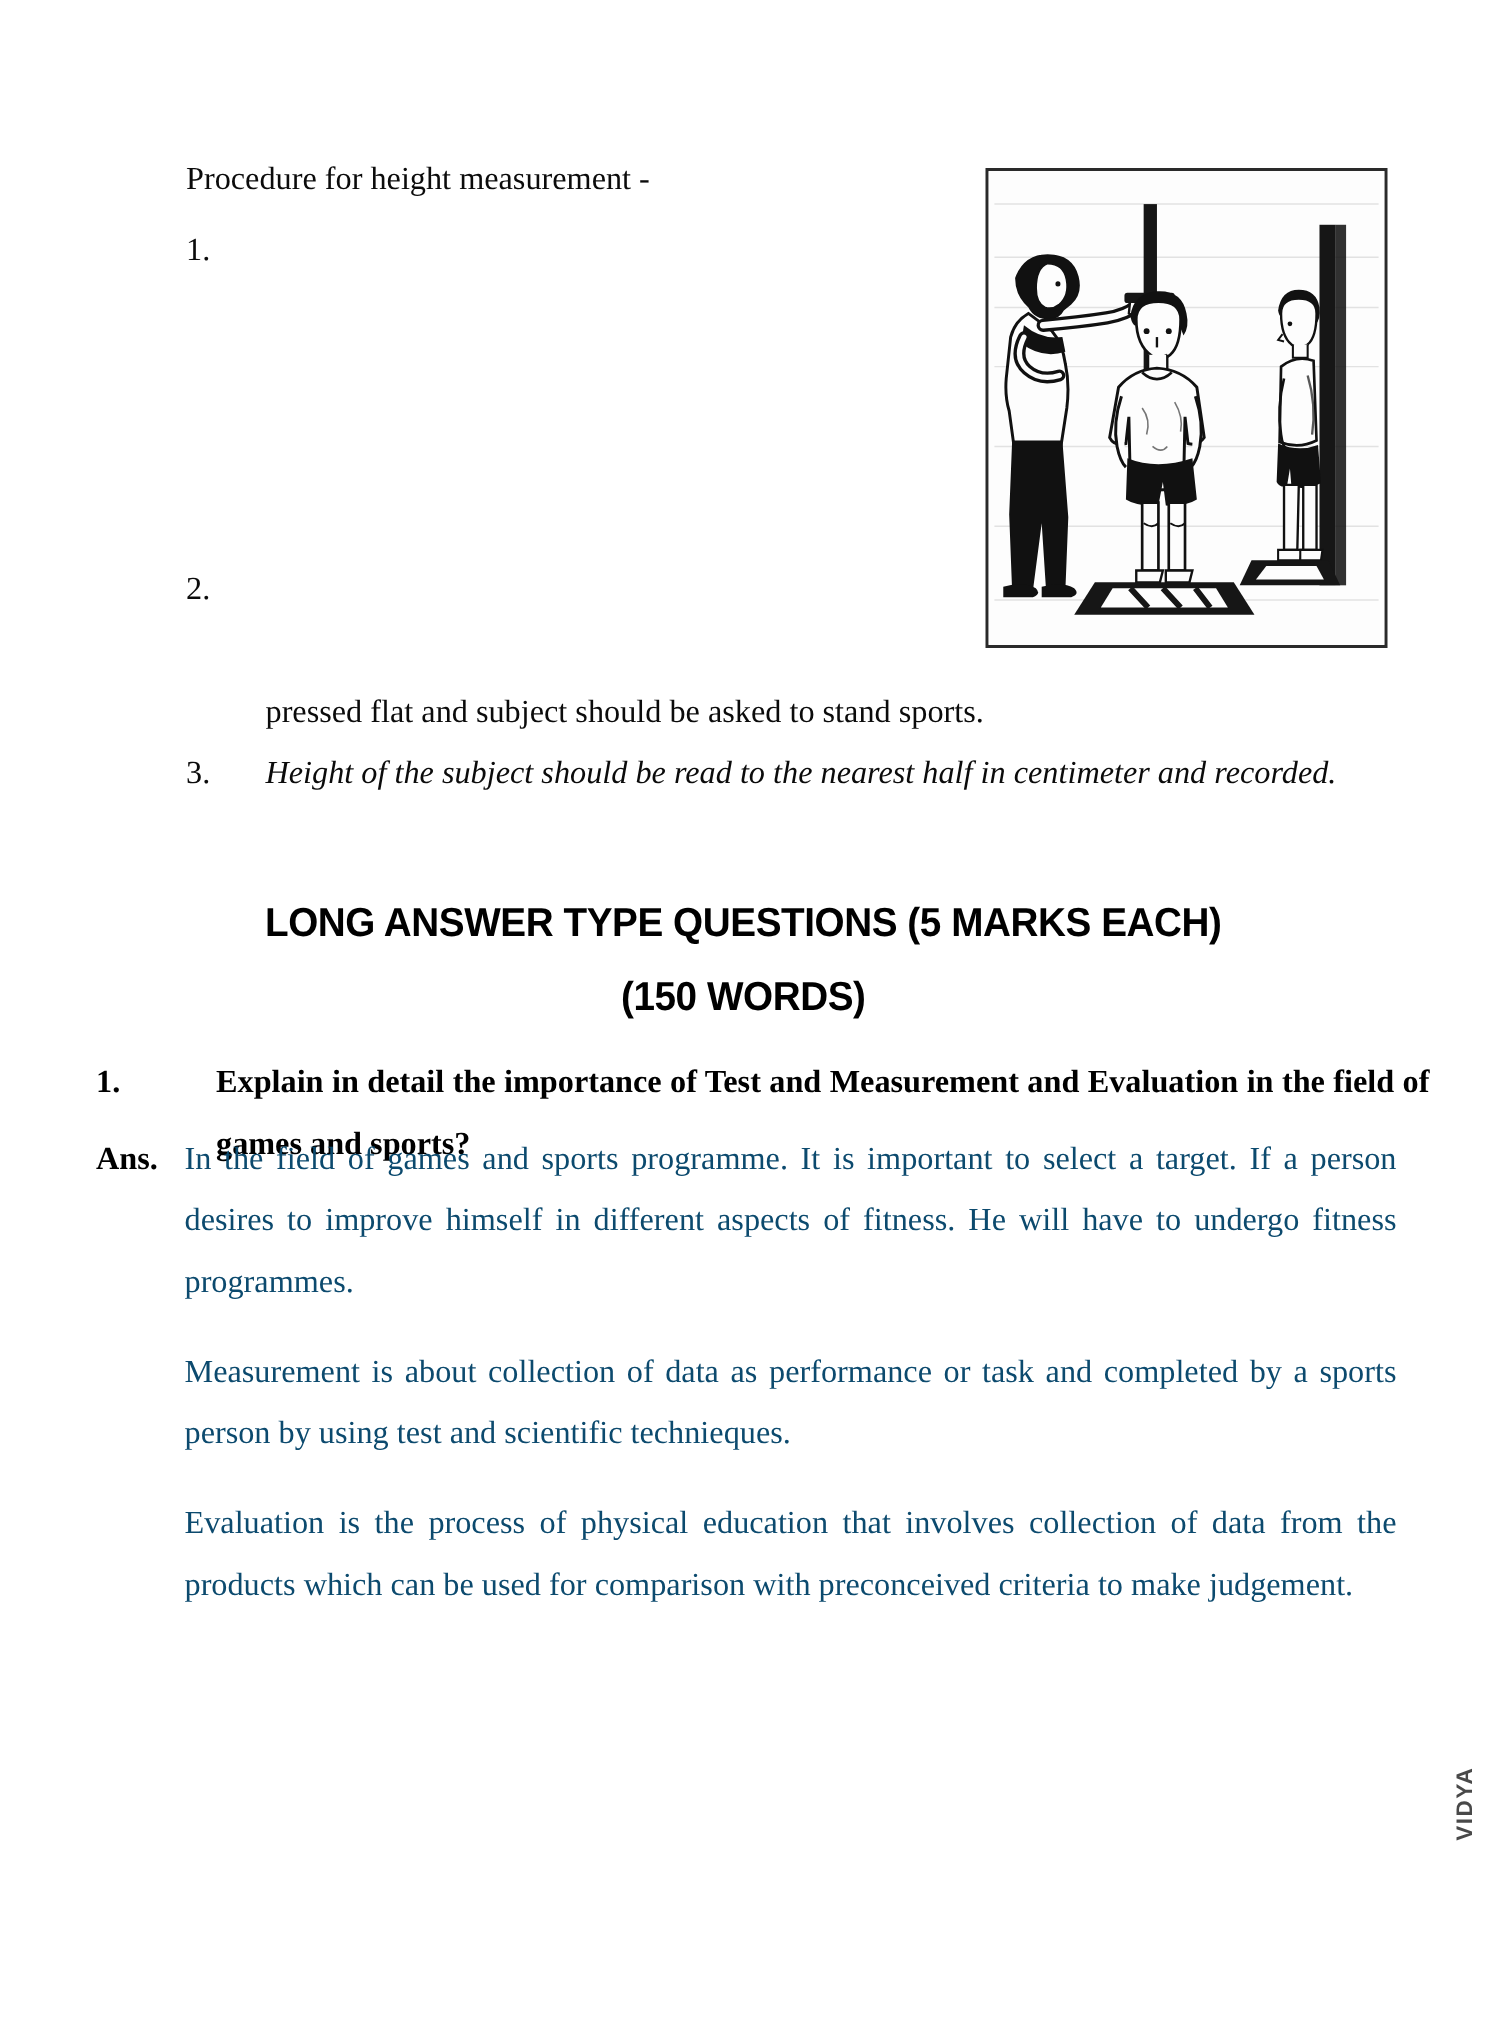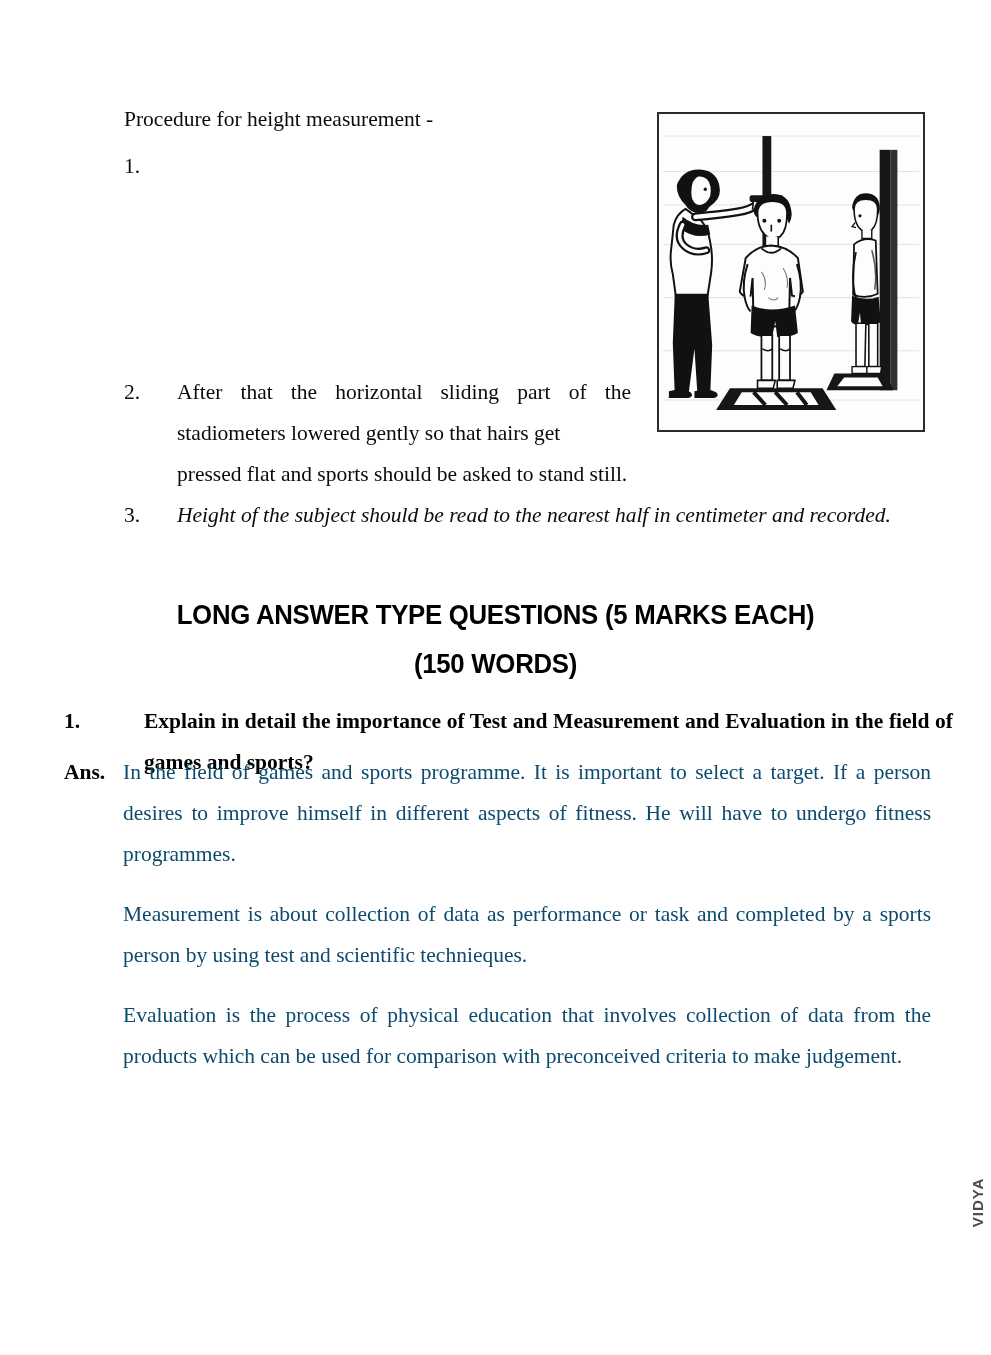--- a/index.html
+++ b/index.html
@@ -197,23 +197,22 @@
 <div class="page">
 
   <div class="tblock" id="procedure-lead">Procedure for height measurement -</div>
 
   <div class="proc-item" id="proc-item-1">
     <span class="proc-num">1.</span>
   </div>
 
   <div class="proc-item" id="proc-item-2">
     <span class="proc-num">2.</span>
-    <span class="proc-text">After that the horizontal sliding part of the stadiometers lowered gently so that hairs get</span>
-  </div>
-  <div class="tblock" id="proc-item-2-overflow">pressed flat and sports should be asked to stand still.</div>
+  </div>
+  <div class="tblock" id="proc-item-2-overflow">pressed flat and subject should be asked to stand sports.</div>
 
   <div class="proc-item" id="proc-item-3">
     <span class="proc-num">3.</span>
     <span class="proc-text">Height of the subject should be read to the nearest half in centimeter and recorded.</span>
   </div>
 
   <div id="figure-height-measurement">
     <svg viewBox="0 0 268 320" xmlns="http://www.w3.org/2000/svg" aria-hidden="true">
       <rect x="0" y="0" width="268" height="320" fill="#fdfdfd"></rect>
 

